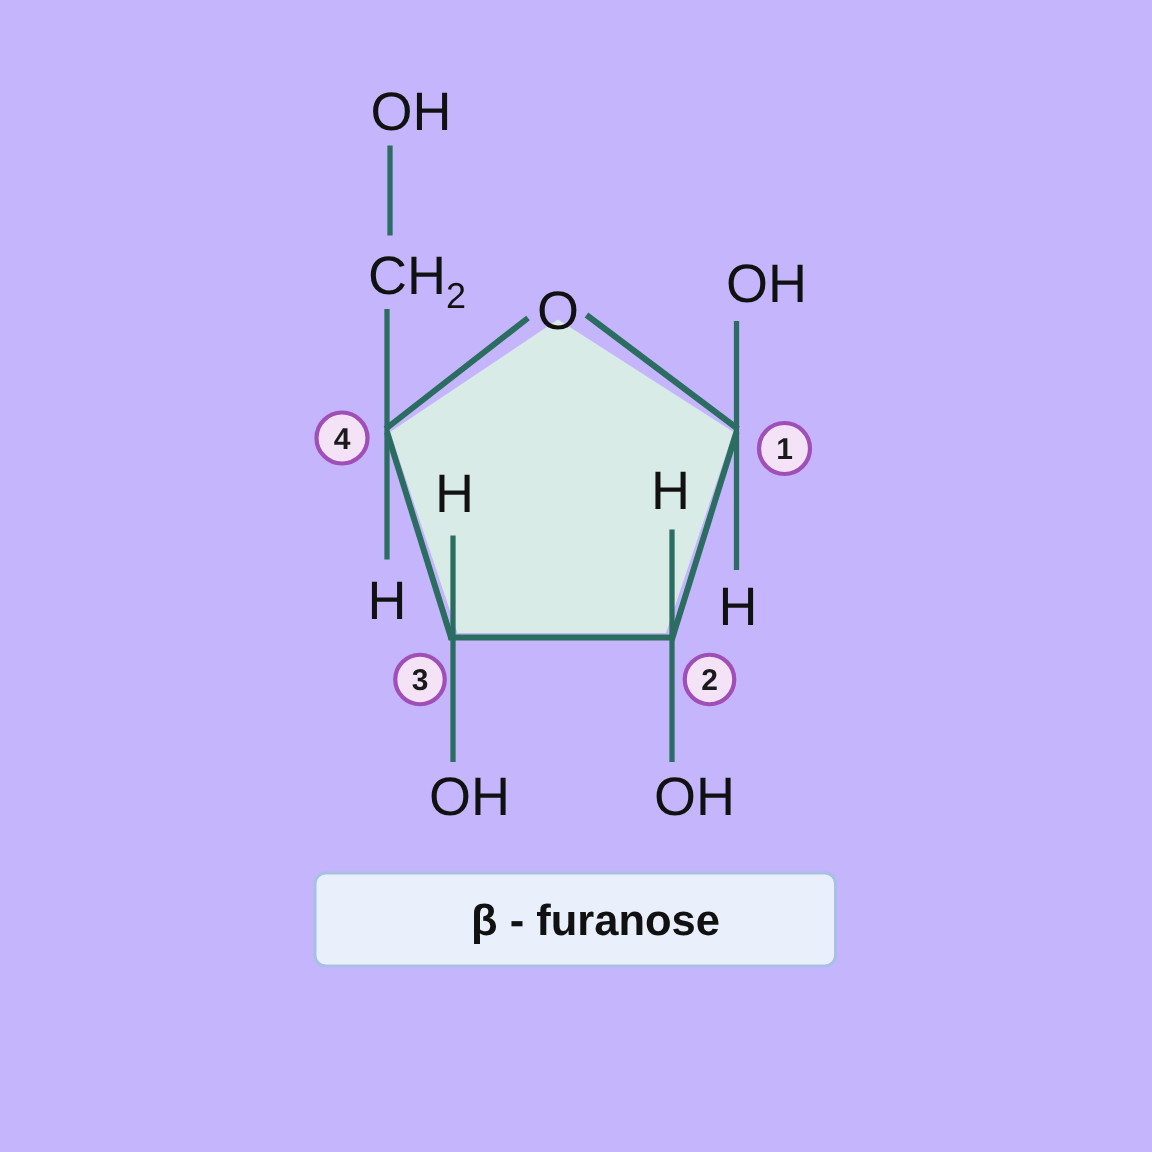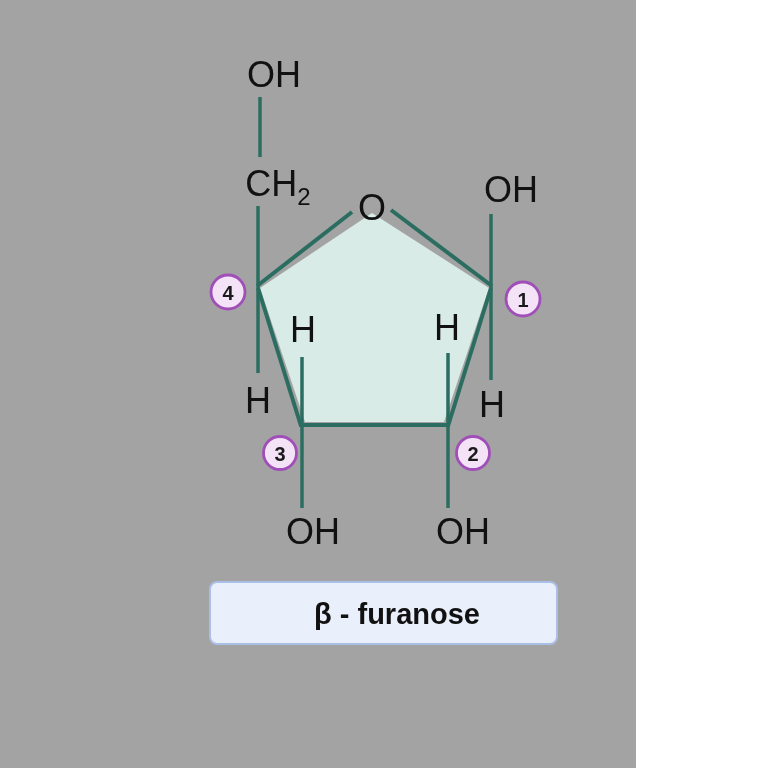--- a/index.html
+++ b/index.html
@@ -1,20 +1,20 @@
 <!DOCTYPE html>
 <html><head>
 <meta charset="utf-8">
 <style>
   html, body { margin: 0; padding: 0; background: #ffffff; }
   .stage {
     position: relative;
-    width: 636px;
+    width: 768px;
     height: 768px;
-    background: #a3a3a3;
+    background: #c4b5fd;
     overflow: hidden;
     font-family: "Liberation Sans", sans-serif;
   }
   svg { display: block; }
   .bond { stroke-width: 4; stroke-linecap: butt; fill: none; }
   .subbond { stroke-width: 3.5; stroke-linecap: butt; fill: none; }
   .atom {
     font-family: "Liberation Sans", sans-serif;
     font-size: 36px;
     font-weight: 500;

